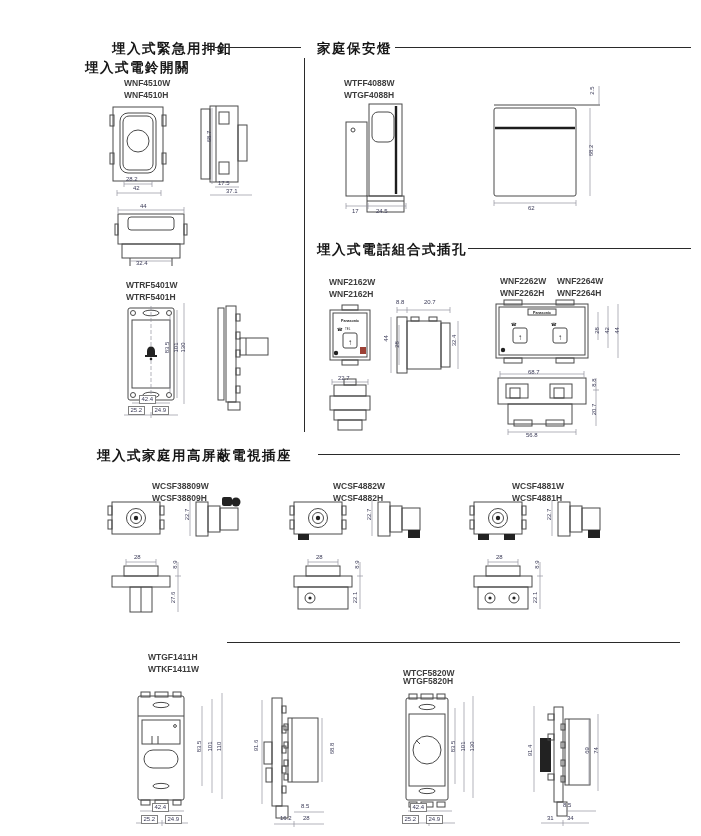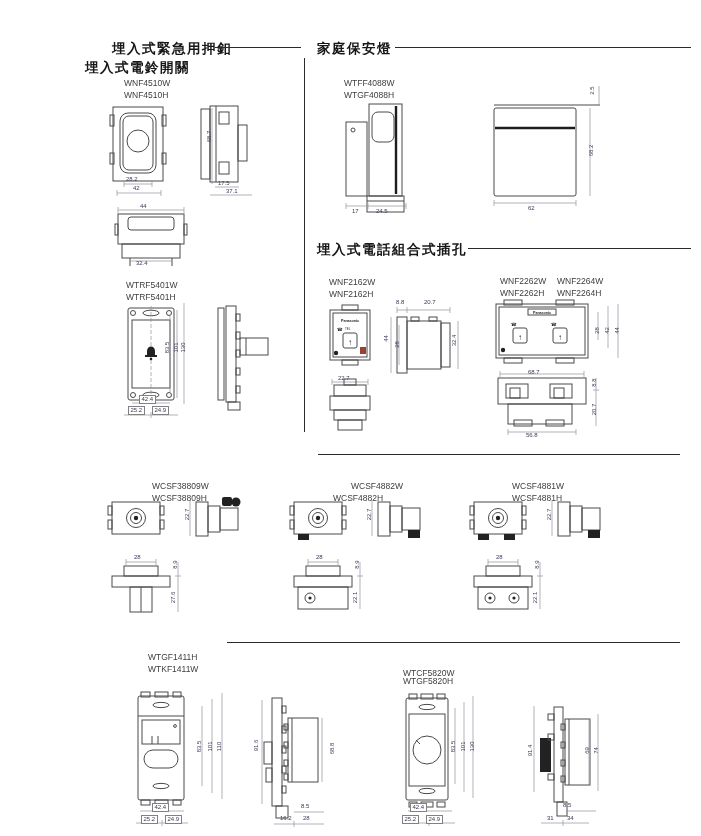--- a/index.html
+++ b/index.html
@@ -1,19 +1,19 @@
 <!DOCTYPE html>
 <html><head>
 <meta charset="utf-8">
 <style>
 *{margin:0;padding:0;box-sizing:border-box}
 body{font-family:"Liberation Sans",sans-serif;background:#e8e8e8}
 .page{position:relative;width:701px;height:836px;background:#ffffff;margin:0 auto;overflow:hidden}
 .t{position:absolute;font-size:13.5px;font-weight:bold;color:#171717;letter-spacing:1.5px;white-space:nowrap}
-.m{position:absolute;font-size:8.5px;font-weight:normal;color:#3d3d3d;white-space:nowrap}
+.m{position:absolute;font-size:8.5px;font-weight:bold;color:#3d3d3d;white-space:nowrap}
 .d{position:absolute;font-size:6px;line-height:7px;color:#3b3b58;white-space:nowrap}
 .dv{transform:rotate(-90deg);transform-origin:center}
 .dimbox{border:0.5px solid #808080;padding:0 1.5px;background:#fff}
 .hr{position:absolute;height:1.2px;background:#2a2a2a}
 .vr{position:absolute;width:1px;background:#2a2a2a}
 svg{position:absolute;overflow:visible}
 svg .ln{stroke:#4a4a4a;fill:none;stroke-width:1}
 svg .th{stroke:#1d1d1d;fill:none;stroke-width:2.4}
 svg .dl{stroke:#94949e;fill:none;stroke-width:0.7}
 svg .fl{fill:#222;stroke:none}
@@ -244,25 +244,26 @@
       <line class="dl" x1="99" y1="94" x2="105" y2="94"></line>
   </svg>
   <span class="d dv" style="left:594px;top:327px">28</span>
   <span class="d dv" style="left:604px;top:327px">42</span>
   <span class="d dv" style="left:614px;top:327px">44</span>
   <span class="d" style="left:528px;top:369px">68.7</span>
   <span class="d" style="left:526px;top:432px">56.8</span>
   <span class="d dv" style="left:590px;top:379px">8.8</span>
   <span class="d dv" style="left:589px;top:406px">20.7</span>
 
+  <span class="t" style="left:97px;top:447px">埋入式家庭用高屏蔽電視插座</span>
   <div class="hr" style="left:318px;top:454px;width:362px"></div>
 
   <span class="m" style="left:152px;top:481px">WCSF38809W</span>
   <span class="m" style="left:152px;top:493px">WCSF38809H</span>
-  <span class="m" style="left:351px;top:481px">WCSF4882W</span>
+  <span class="m" style="left:333px;top:481px">WCSF4882W</span>
   <span class="m" style="left:333px;top:493px">WCSF4882H</span>
   <span class="m" style="left:512px;top:481px">WCSF4881W</span>
   <span class="m" style="left:512px;top:493px">WCSF4881H</span>
 
   <svg style="left:104px;top:494px" width="150" height="132">
     <rect class="ln" x="8" y="8" width="48" height="32"></rect>
     <rect class="ln" x="4" y="12" width="4" height="9"></rect>
       <rect class="ln" x="4" y="26" width="4" height="9"></rect>
     <rect class="ln" x="56" y="12" width="4" height="9"></rect>
       <rect class="ln" x="56" y="26" width="4" height="9"></rect>

